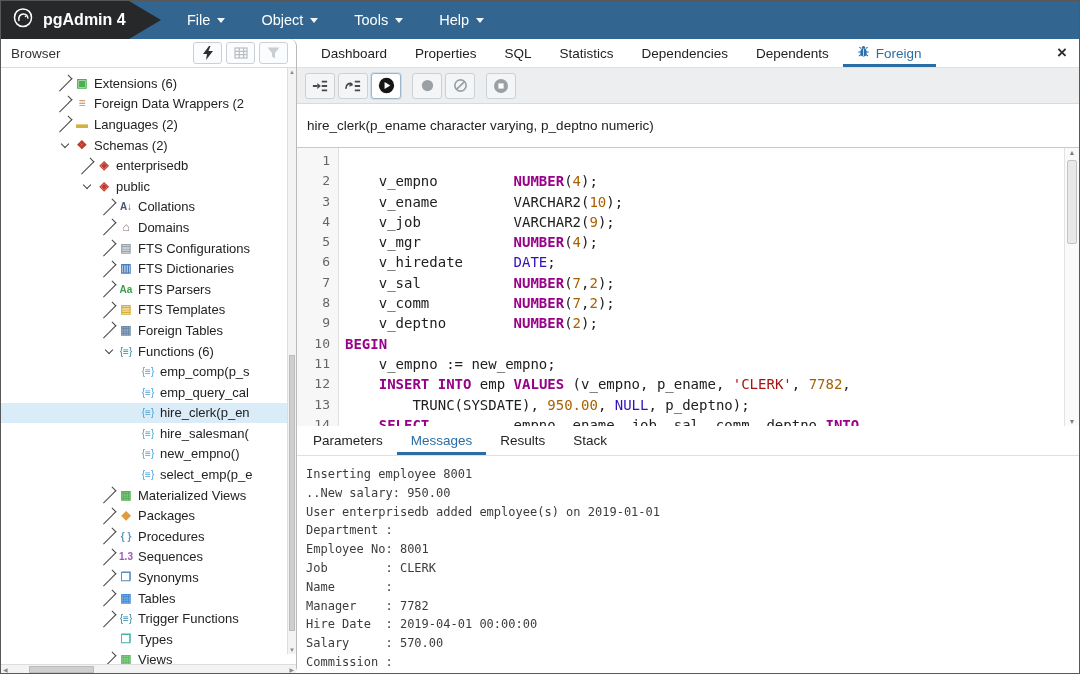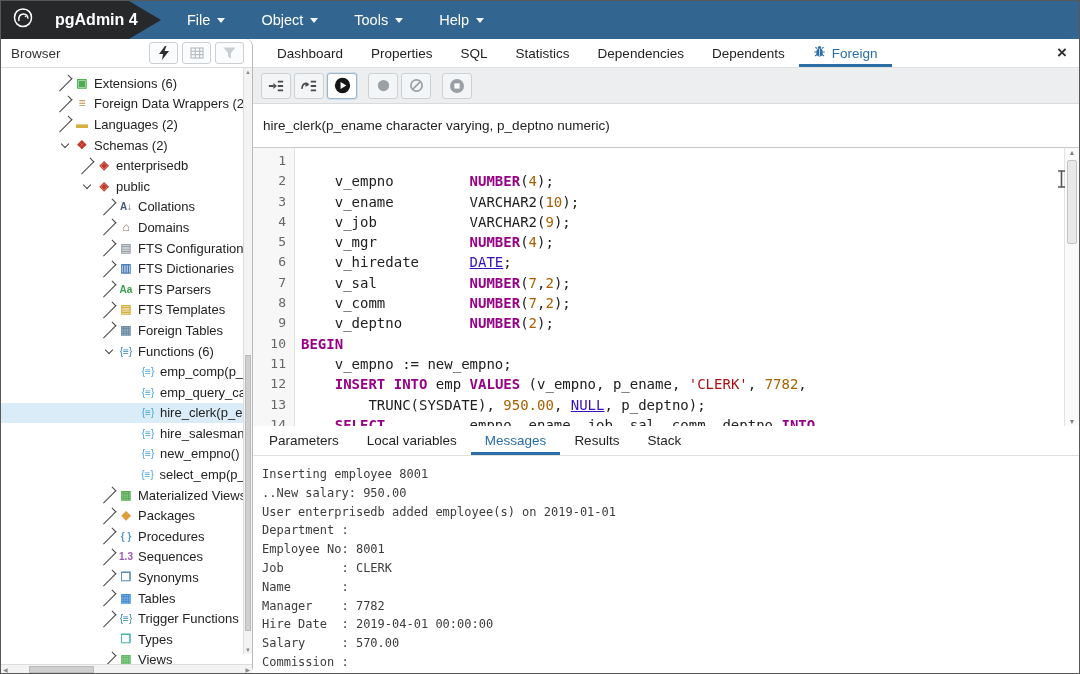--- a/index.html
+++ b/index.html
@@ -3,31 +3,31 @@
 <meta charset="utf-8">
 <style>
   * { margin:0; padding:0; box-sizing:border-box; }
   body { font-family:"Liberation Sans", sans-serif; background:#888; }
   .window { width:1080px; height:674px; position:relative; background:#fff;
             border:1px solid #585858; overflow:hidden; }
 
   
   .topbar { height:38px; background:#326690; display:flex; align-items:stretch; }
   .logo { width:160px; background:#26282a; color:#fff; display:flex; align-items:center;
-          gap:20px; padding-left:10px; font-weight:bold; font-size:16px;
+          gap:8px; padding-left:10px; font-weight:bold; font-size:16px;
           clip-path:polygon(0 0,80% 0,100% 50%,80% 100%,0 100%); flex:none; }
   .menus { display:flex; align-items:center; gap:36px; margin-left:26px; color:#fff; font-size:14.5px; }
   .menu-item { display:flex; align-items:center; gap:7px; cursor:default; }
   .caret-down { width:0; height:0; border-left:4px solid transparent; border-right:4px solid transparent;
                 border-top:5px solid rgba(255,255,255,.95); display:inline-block; }
 
   .main { display:flex; height:635px; }
 
   
-  .left { width:252px; flex:none; border-right:1px solid #b9b9b9; display:flex; flex-direction:column; position:relative;border-radius:7px; }
+  .left { width:296px; flex:none; border-right:1px solid #b9b9b9; display:flex; flex-direction:column; position:relative;border-radius:7px; }
   .left-header { height:29px; border-bottom:1px solid #dcdcdc; display:flex; align-items:center; padding:0 8px 0 10px; }
   .browser-title { flex:1; font-size:13.5px; color:#333; }
   .btool { display:flex; gap:4px; }
   .btool .tbtn { width:29px; height:22px; border:1px solid #ccd0d4; border-radius:3px;
                  background:#fbfcfd; display:flex; align-items:center; justify-content:center; }
   .tree { flex:1; overflow:hidden; padding-top:5px; position:relative; }
   .trow { height:20.6px; display:flex; align-items:center; font-size:13px; color:#222; white-space:nowrap; overflow:hidden; }
   .trow.selected { background:#d9ecf7; }
   .chevbox { width:16px; flex:none; display:flex; align-items:center; justify-content:center; }
   .chev { width:6px; height:6px; border-right:1.6px solid #444; border-bottom:1.6px solid #444; }
@@ -68,21 +68,21 @@
 
   .sigbar { height:44px; border-bottom:1px solid #c9c9c9; background:#fff; display:flex; align-items:center;
             padding-left:10px; font-size:13.5px; color:#222; flex:none; }
 
   .codewrap { height:278px; display:flex; background:#fff; overflow:hidden; position:relative; flex:none; }
   .gutter { width:42px; flex:none; background:#f7f7f7; border-right:1px solid #e0e0e0; color:#666;
             font:13px/20.3px "DejaVu Sans Mono", monospace; text-align:right; padding:3px 8px 0 0; }
   .code { flex:1; font:14px/20.3px "DejaVu Sans Mono", monospace; color:#202020; padding:3px 0 0 6px;
           white-space:pre; overflow:hidden; }
   .kw  { color:#990088; font-weight:bold; }
-  .bi  { color:#3311bb;text-decoration:underline; }
+  .bi  { color:#3311bb; }
   .num { color:#a86000; }
   .str { color:#aa1111; }
 
   .cvscroll { position:absolute; top:0; right:0; bottom:0; width:15px; background:#fafafa; border-left:1px solid #e3e3e3; }
   .cvscroll .arr { position:absolute; left:0; right:0; text-align:center; font-size:7px; color:#808080; }
   .cvthumb { position:absolute; left:2px; right:2px; top:12px; height:84px; background:#e8e8e8; border:1px solid #c4c4c4; border-radius:2px; }
   .ibeam { position:absolute; left:804px; top:22px; pointer-events:none; }
 
   .btabbar { height:30px; border-bottom:1px solid #e0e0e0; display:flex; align-items:stretch; padding-left:2px; flex:none; }
   .messages { flex:1; background:#fff; font:12px/18.8px "DejaVu Sans Mono", monospace; color:#3c3c3c;
@@ -491,23 +491,20 @@
           <svg width="9" height="18" viewBox="0 0 9 18">
               <path d="M1 1h7M1 17h7M4.5 1.5v15" stroke="#555" stroke-width="1.6" fill="none"></path>
             </svg>
         </span>
       </div>
 
       <div class="btabbar">
         <div class="tab">
             <span>Parameters</span>
           </div>
-        <div class="tab">
-            <span>Local variables</span>
-          </div>
         <div class="tab active">
             <span>Messages</span>
           </div>
         <div class="tab">
             <span>Results</span>
           </div>
         <div class="tab">
             <span>Stack</span>
           </div>
       </div>

